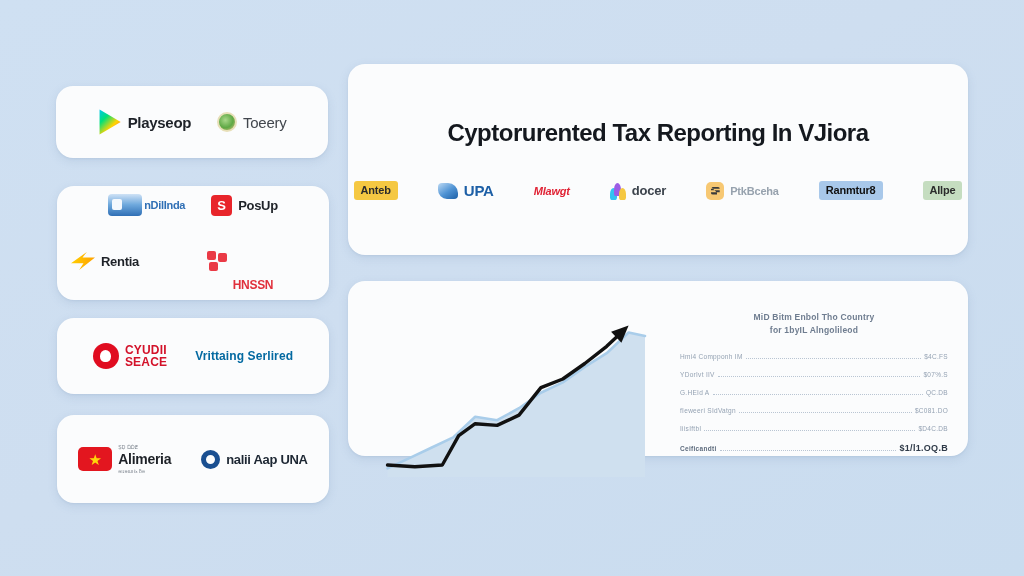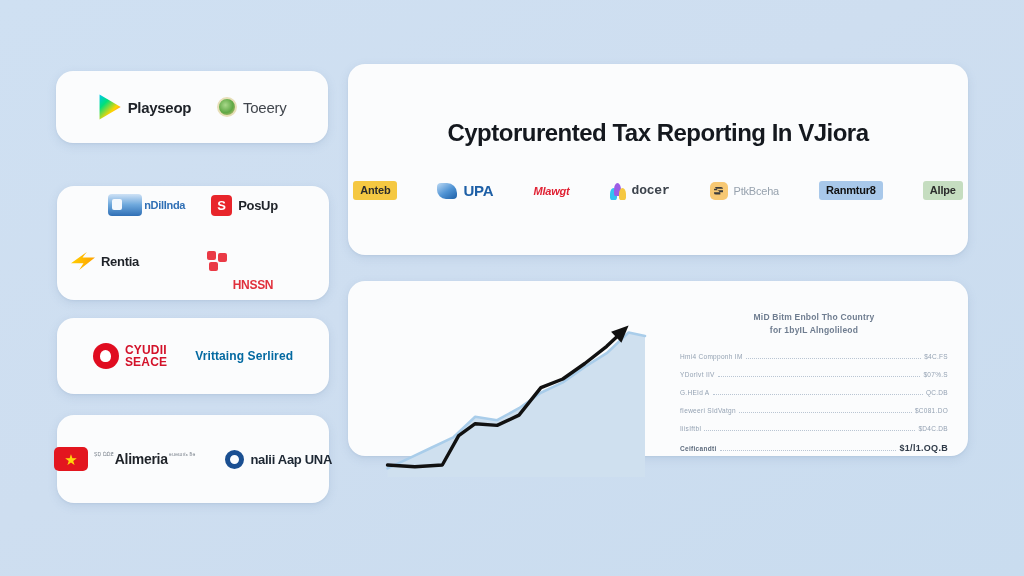--- a/index.html
+++ b/index.html
@@ -24,21 +24,21 @@
   
   .card {
     position: absolute;
     background: #fbfcfd;
     border-radius: 17px;
     box-shadow: 0 3px 10px rgba(110,140,175,0.18),
                 0 1px 2px rgba(110,140,175,0.12);
   }
 
   
-  #card-brands-1 { left: 56px;  top: 71px;  width: 272px; height: 72px; }
+  #card-brands-1 { left: 56px;  top: 86px;  width: 272px; height: 72px; }
   #card-brands-2 { left: 57px;  top: 186px; width: 272px; height: 114px; }
   #card-brands-3 { left: 57px;  top: 318px; width: 272px; height: 76px;  }
   #card-brands-4 { left: 57px;  top: 415px; width: 272px; height: 88px;  }
 
   .brand-row {
     display: flex;
     align-items: center;
     justify-content: center;
     gap: 26px;
     width: 100%;
@@ -183,21 +183,21 @@
     border: 5px solid #1a4f91;
     background: transparent;
   }
 
   .brand-sub {
     font-size: 5px;
     color: #7b838d;
     letter-spacing: 0.2px;
     line-height: 1.2;
   }
-  .brand-stack { display: flex; flex-direction: row; gap: 1px; }
+  .brand-stack { display: flex; flex-direction: column; gap: 1px; }
   .brand-stack .brand-label { font-size: 14px; }
 
   
   #card-hero {
     left: 348px; top: 64px; width: 620px; height: 191px;
     display: flex; flex-direction: column;
     align-items: center; justify-content: center;
   }
 
   #hero-title {
@@ -424,26 +424,26 @@
       <div class="partner">
         <span class="partner-text" style="color:#e02234;font-size:11px;font-style:italic;">Mlawgt</span>
       </div>
 
       <div class="partner">
         <span class="mark-tulip">
           <i></i>
             <i></i>
             <i></i>
         </span>
-        <span class="partner-text" style="color:#3c434c;font-weight:600;font-family:Liberation Mono, monospace;">docer</span>
+        <span class="partner-text" style="color:#3c434c;font-weight:600;">docer</span>
       </div>
 
       <div class="partner">
         <span class="mark-orangesq"></span>
-        <span class="partner-text" style="color:#97a2ae;font-weight:400;font-size:11px;">PtkBceha</span>
+        <span class="partner-text" style="color:#97a2ae;font-weight:700;font-size:11px;">PtkBceha</span>
       </div>
 
       <div class="partner">
         <span class="partner-badge" style="background:#a8c8ea;color:#111111;">Ranmtur8</span>
       </div>
 
       <div class="partner">
         <span class="partner-badge" style="background:#c5ddc0;color:#2b2b2b;">Allpe</span>
       </div>
 

